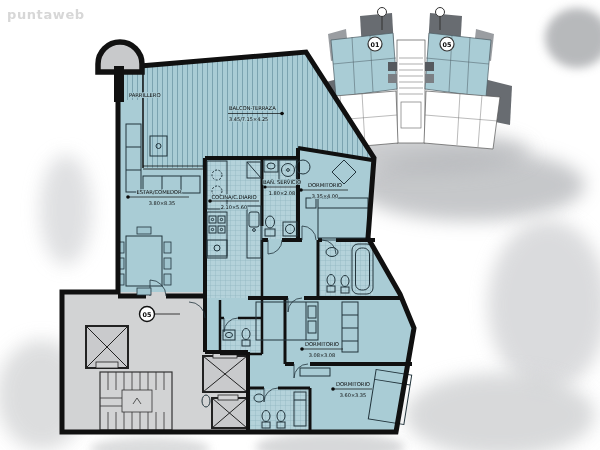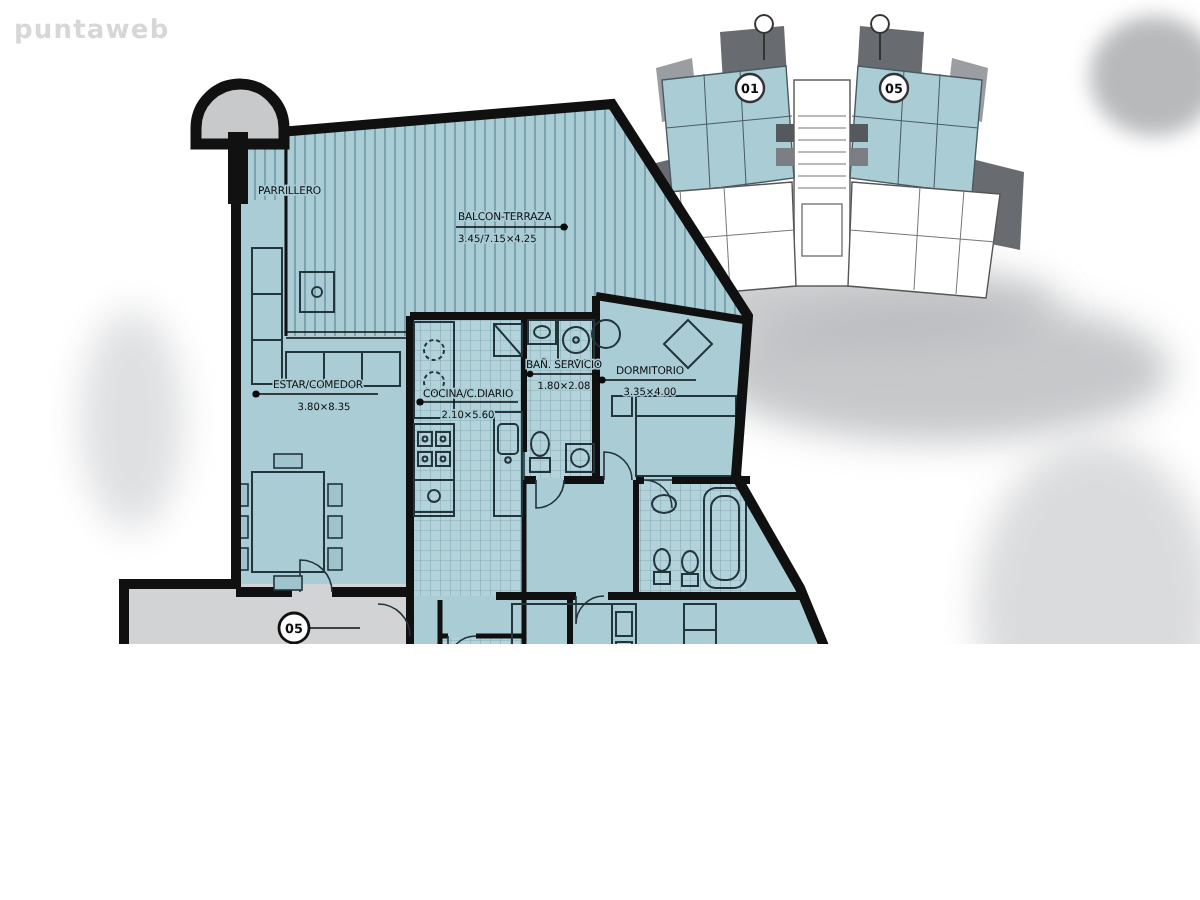--- a/index.html
+++ b/index.html
@@ -1,16 +1,16 @@
 <!DOCTYPE html>
 <html><head>
 <meta charset="utf-8">
 <style>
   html,body{margin:0;padding:0;background:#fff;}
-  .canvas{position:relative;width:600px;height:322px;overflow:hidden;background:#ffffff;
+  .canvas{position:relative;width:600px;height:450px;overflow:hidden;background:#ffffff;
           font-family:"DejaVu Sans", sans-serif;text-align:right;}
   svg{display:block;}
   text{font-family:"DejaVu Sans", sans-serif;fill:#0b0b0b;}
   .rname{font-size:5.3px;letter-spacing:-0.1px;paint-order:stroke;stroke:#a9ccd5;stroke-width:1.6px;}
   .rdim{font-size:5px;paint-order:stroke;stroke:#a9ccd5;stroke-width:1.6px;}
   .badge{font-size:6.4px;font-weight:bold;}
   .wm{font-size:13px;font-weight:bold;letter-spacing:.6px;fill:#d7d7d7;}
   .wall{stroke:#101010;fill:none;}
   .furn{stroke:#22343c;fill:none;stroke-width:1;}
   .furnf{stroke:#22343c;fill:#9fc4ce;stroke-width:0.8;}

